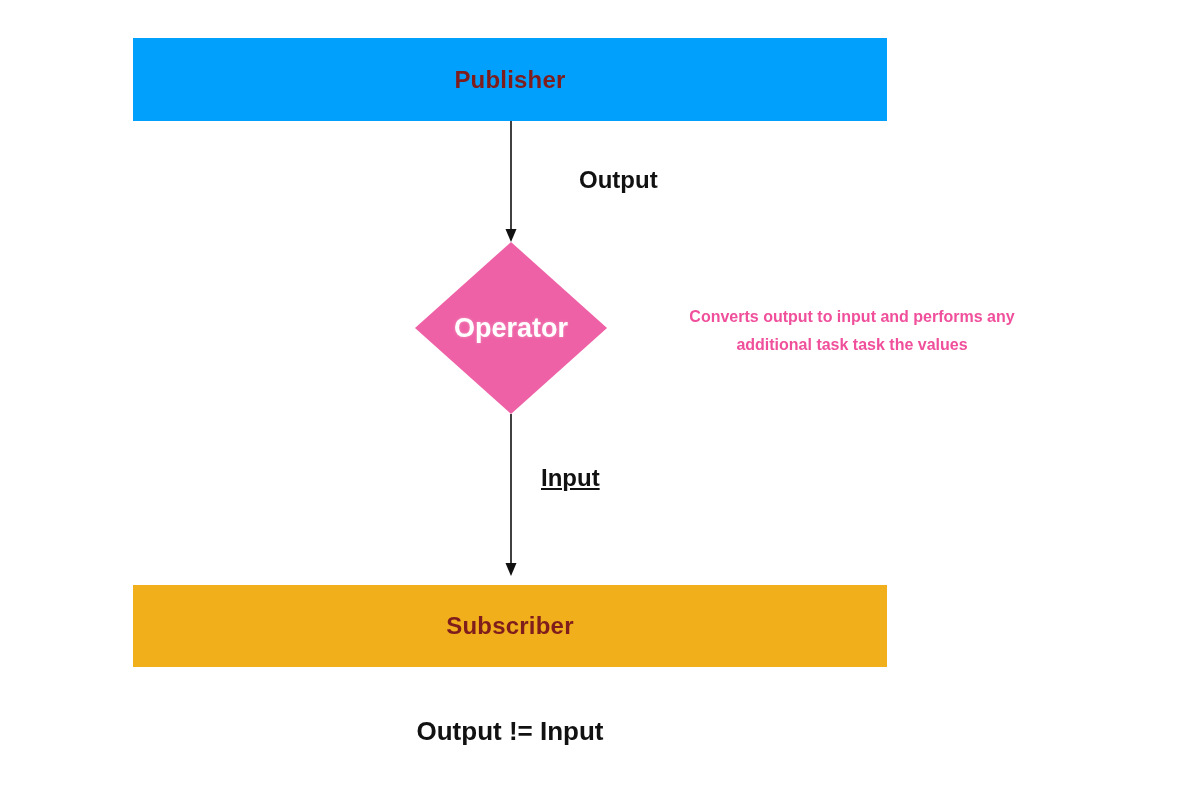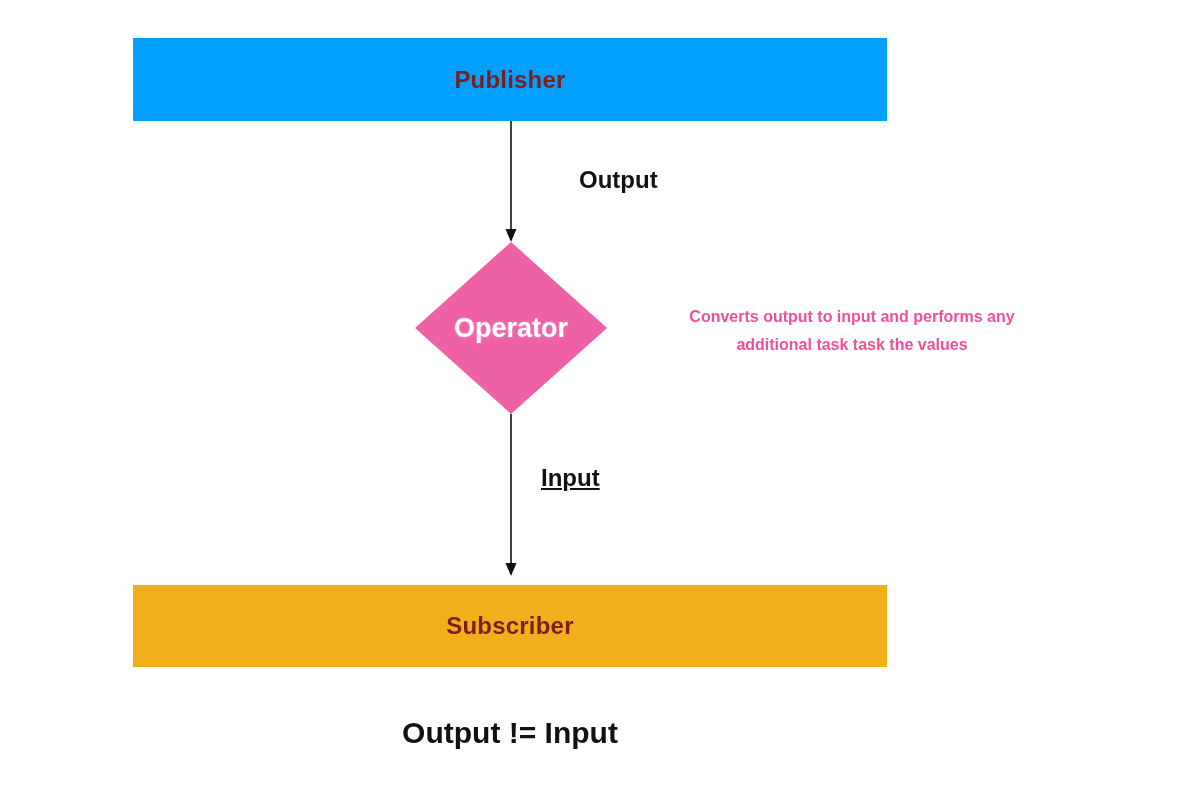--- a/index.html
+++ b/index.html
@@ -90,21 +90,21 @@
   }
   .annotation span { display: block; }
 
   .footnote {
     position: absolute;
     left: 133px; top: 716px;
     width: 754px;
     text-align: center;
     color: #111111;
     font-weight: 700;
-    font-size: 30px;
+    font-size: 26px;
   }
 </style>
 </head>
 <body>
 
 <div class="canvas">
 
   <div class="node node-publisher">
     <span>Publisher</span>
   </div>

